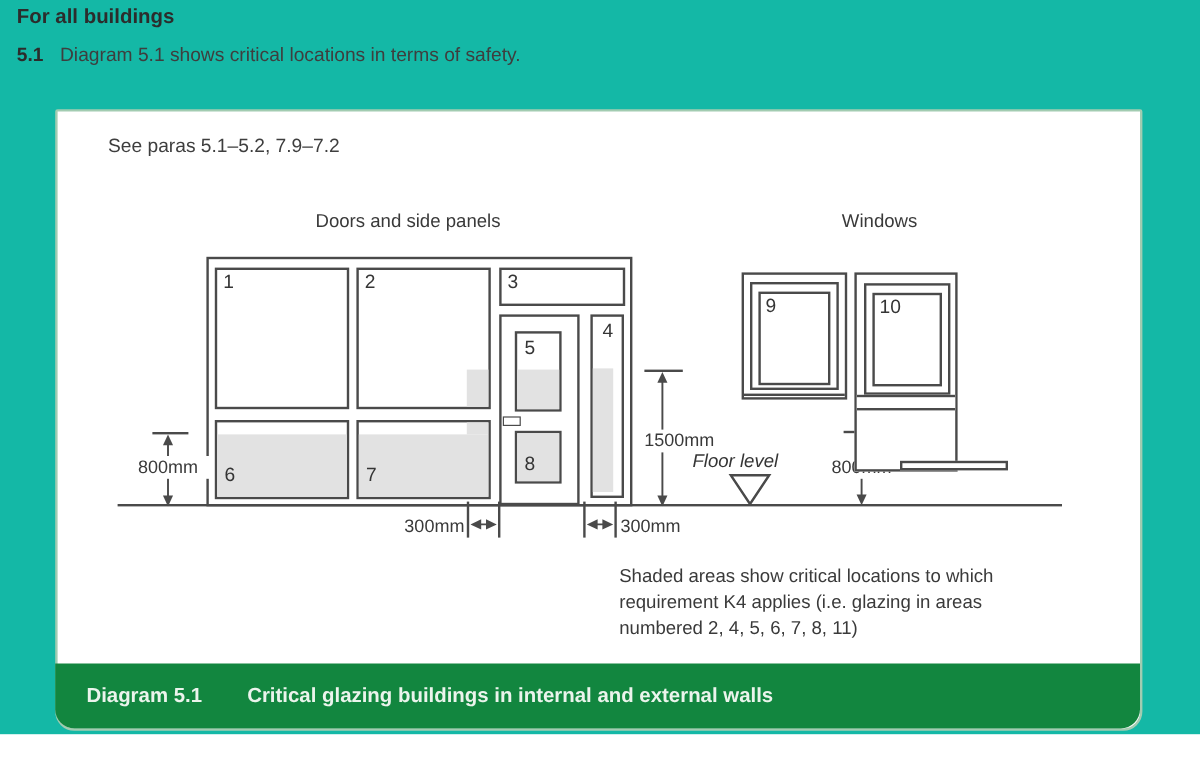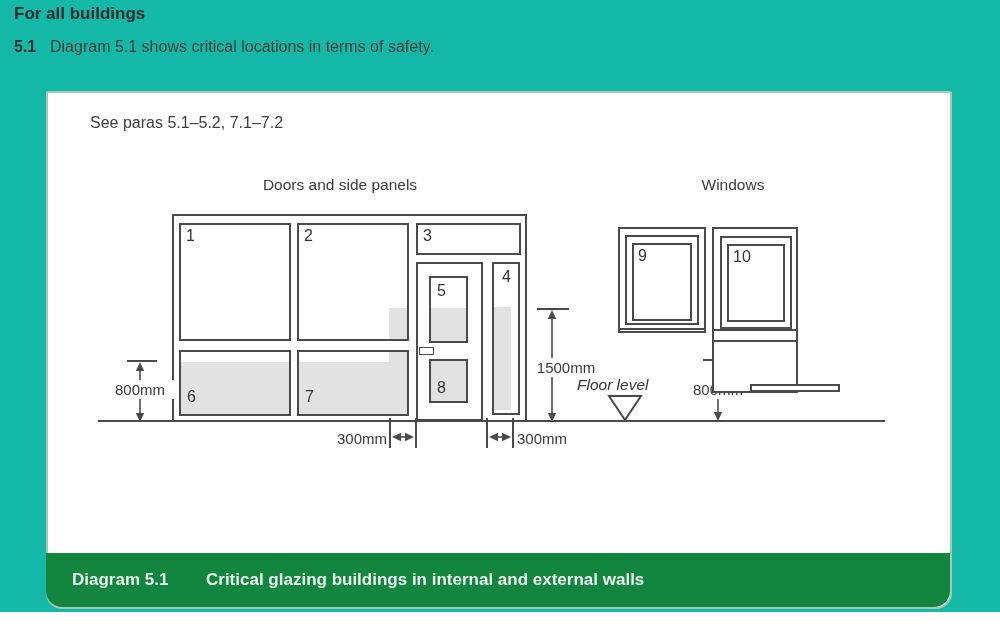--- a/index.html
+++ b/index.html
@@ -29,21 +29,21 @@
 </head>
 <body>
 
 <div class="page">
 
   <div class="abs heading" style="left:14px;top:4px;">For all buildings</div>
   <div class="abs pnum" style="left:14px;top:38px;">5.1</div>
   <div class="abs ptext" style="left:50px;top:38px;">Diagram 5.1 shows critical locations in terms of safety.</div>
 
   <div class="abs figure-box" style="left:46px;top:91px;width:902px;height:514px;"></div>
-  <div class="abs seeparas" style="left:90px;top:114px;">See paras 5.1–5.2, 7.1–7.2</div>
+  <div class="abs seeparas" style="left:90px;top:114px;">See paras 5.1–5.2, 7.9–7.2</div>
 
   <div class="abs seclabel" style="left:240px;top:176px;width:200px;">Doors and side panels</div>
   <div class="abs seclabel" style="left:663px;top:176px;width:140px;">Windows</div>
 
   <div class="frame" style="left:172px;top:214px;width:355px;height:208px;"></div>
 
   <div class="frame" style="left:179px;top:223px;width:112px;height:118px;">
     <span class="num" style="left:5px;top:3px;">1</span>
   </div>
 
@@ -142,20 +142,25 @@
   <div class="frame" style="left:712px;top:227px;width:86px;height:166px;text-align:right;">
     <div class="frame" style="left:6px;top:7px;width:72px;height:93px;">
       <div class="frame" style="left:5px;top:6px;right:5px;bottom:5px;">
         <span class="num" style="left:4px;top:3px;">10</span>
       </div>
     </div>
     <div class="abs" style="left:0;right:0;top:100px;height:9px;border-top:2px solid #4a4a4a;border-bottom:2px solid #4a4a4a;background:#ffffff;"></div>
   </div>
   <div class="frame" style="left:750px;top:384px;width:90px;height:8px;"></div>
 
+  <div class="abs note" style="left:516px;top:470px;width:370px;">
+    <div>Shaded areas show critical locations to which</div>
+    <div>requirement K4 applies (i.e. glazing in areas</div>
+    <div>numbered 2, 4, 5, 6, 7, 8, 11)</div>
+  </div>
 
   <div class="caption-bar" style="left:46px;top:553px;width:904px;height:54px;">
     <span class="caption-text" style="left:26px;">Diagram 5.1</span>
     <span class="caption-text" style="left:160px;">Critical glazing buildings in internal and external walls</span>
   </div>
 
   <div class="bottom-strip" style="left:0;top:636px;width:1000px;height:6px;"></div>
 
 </div>
 

